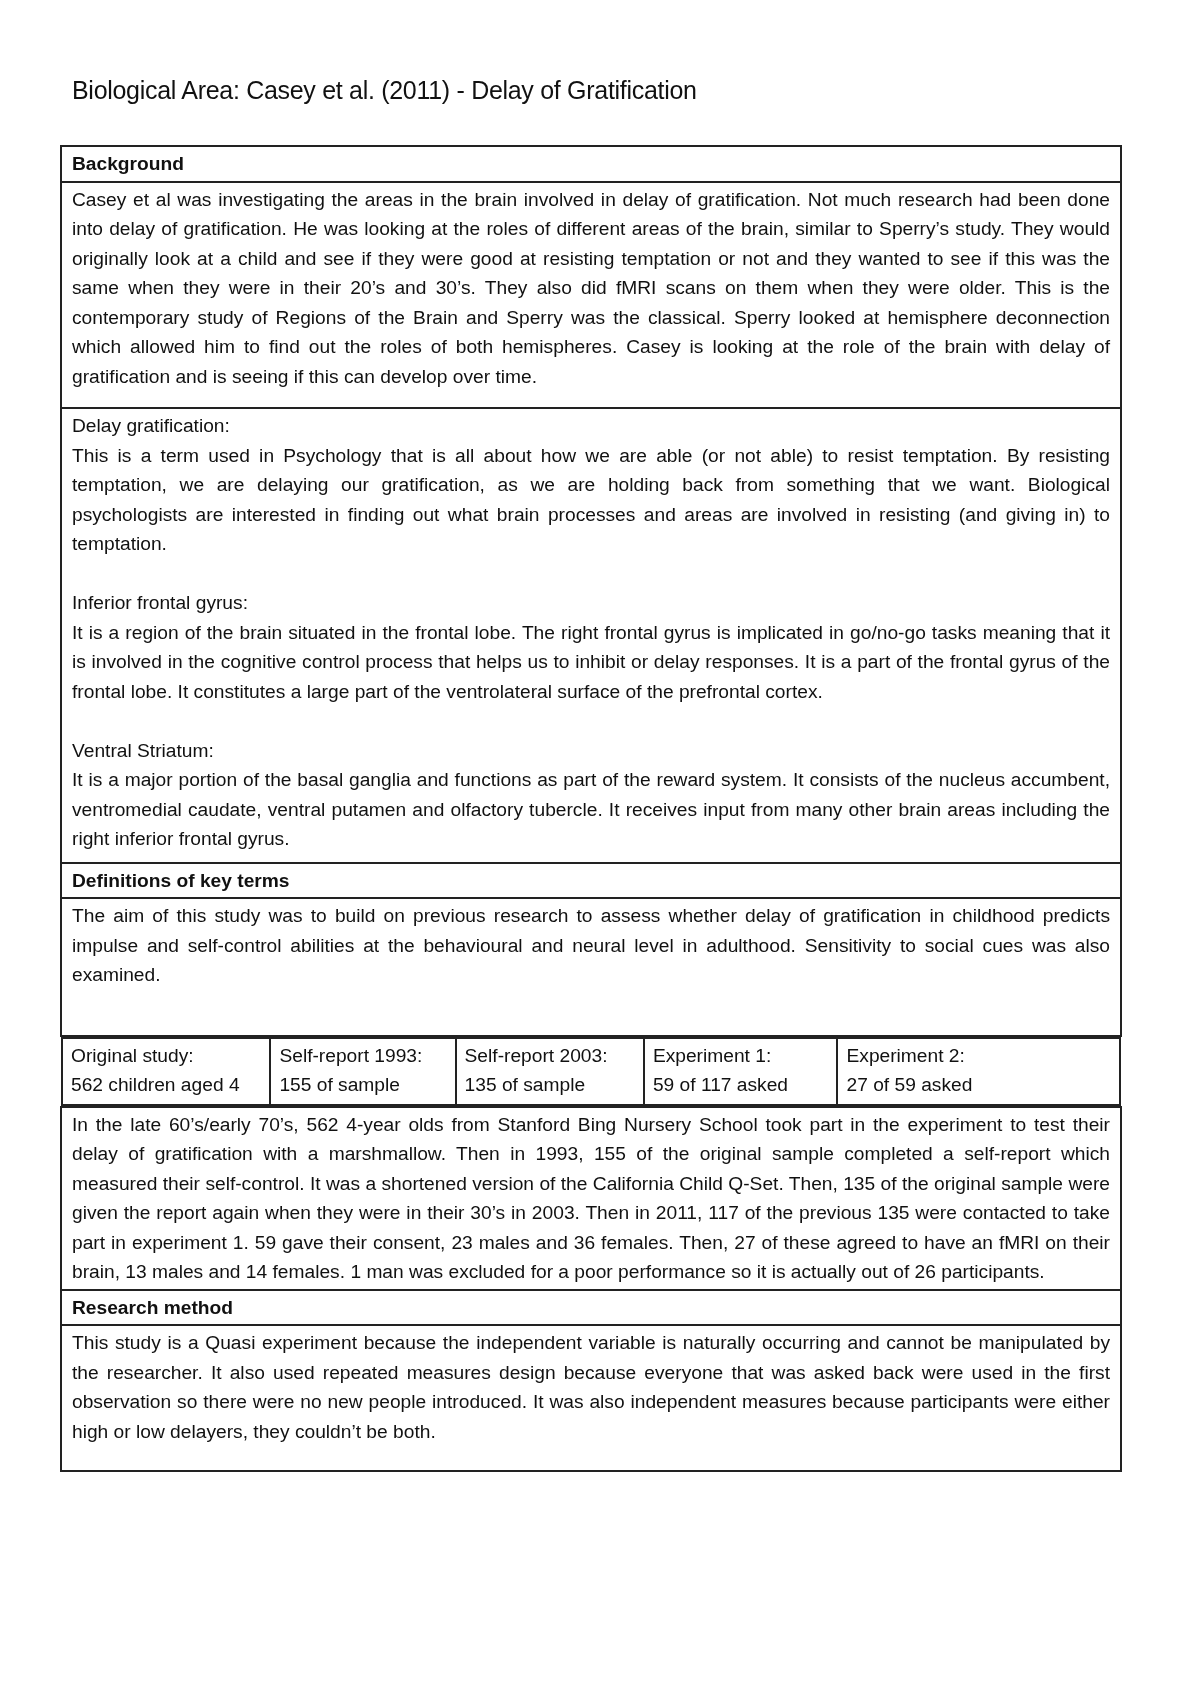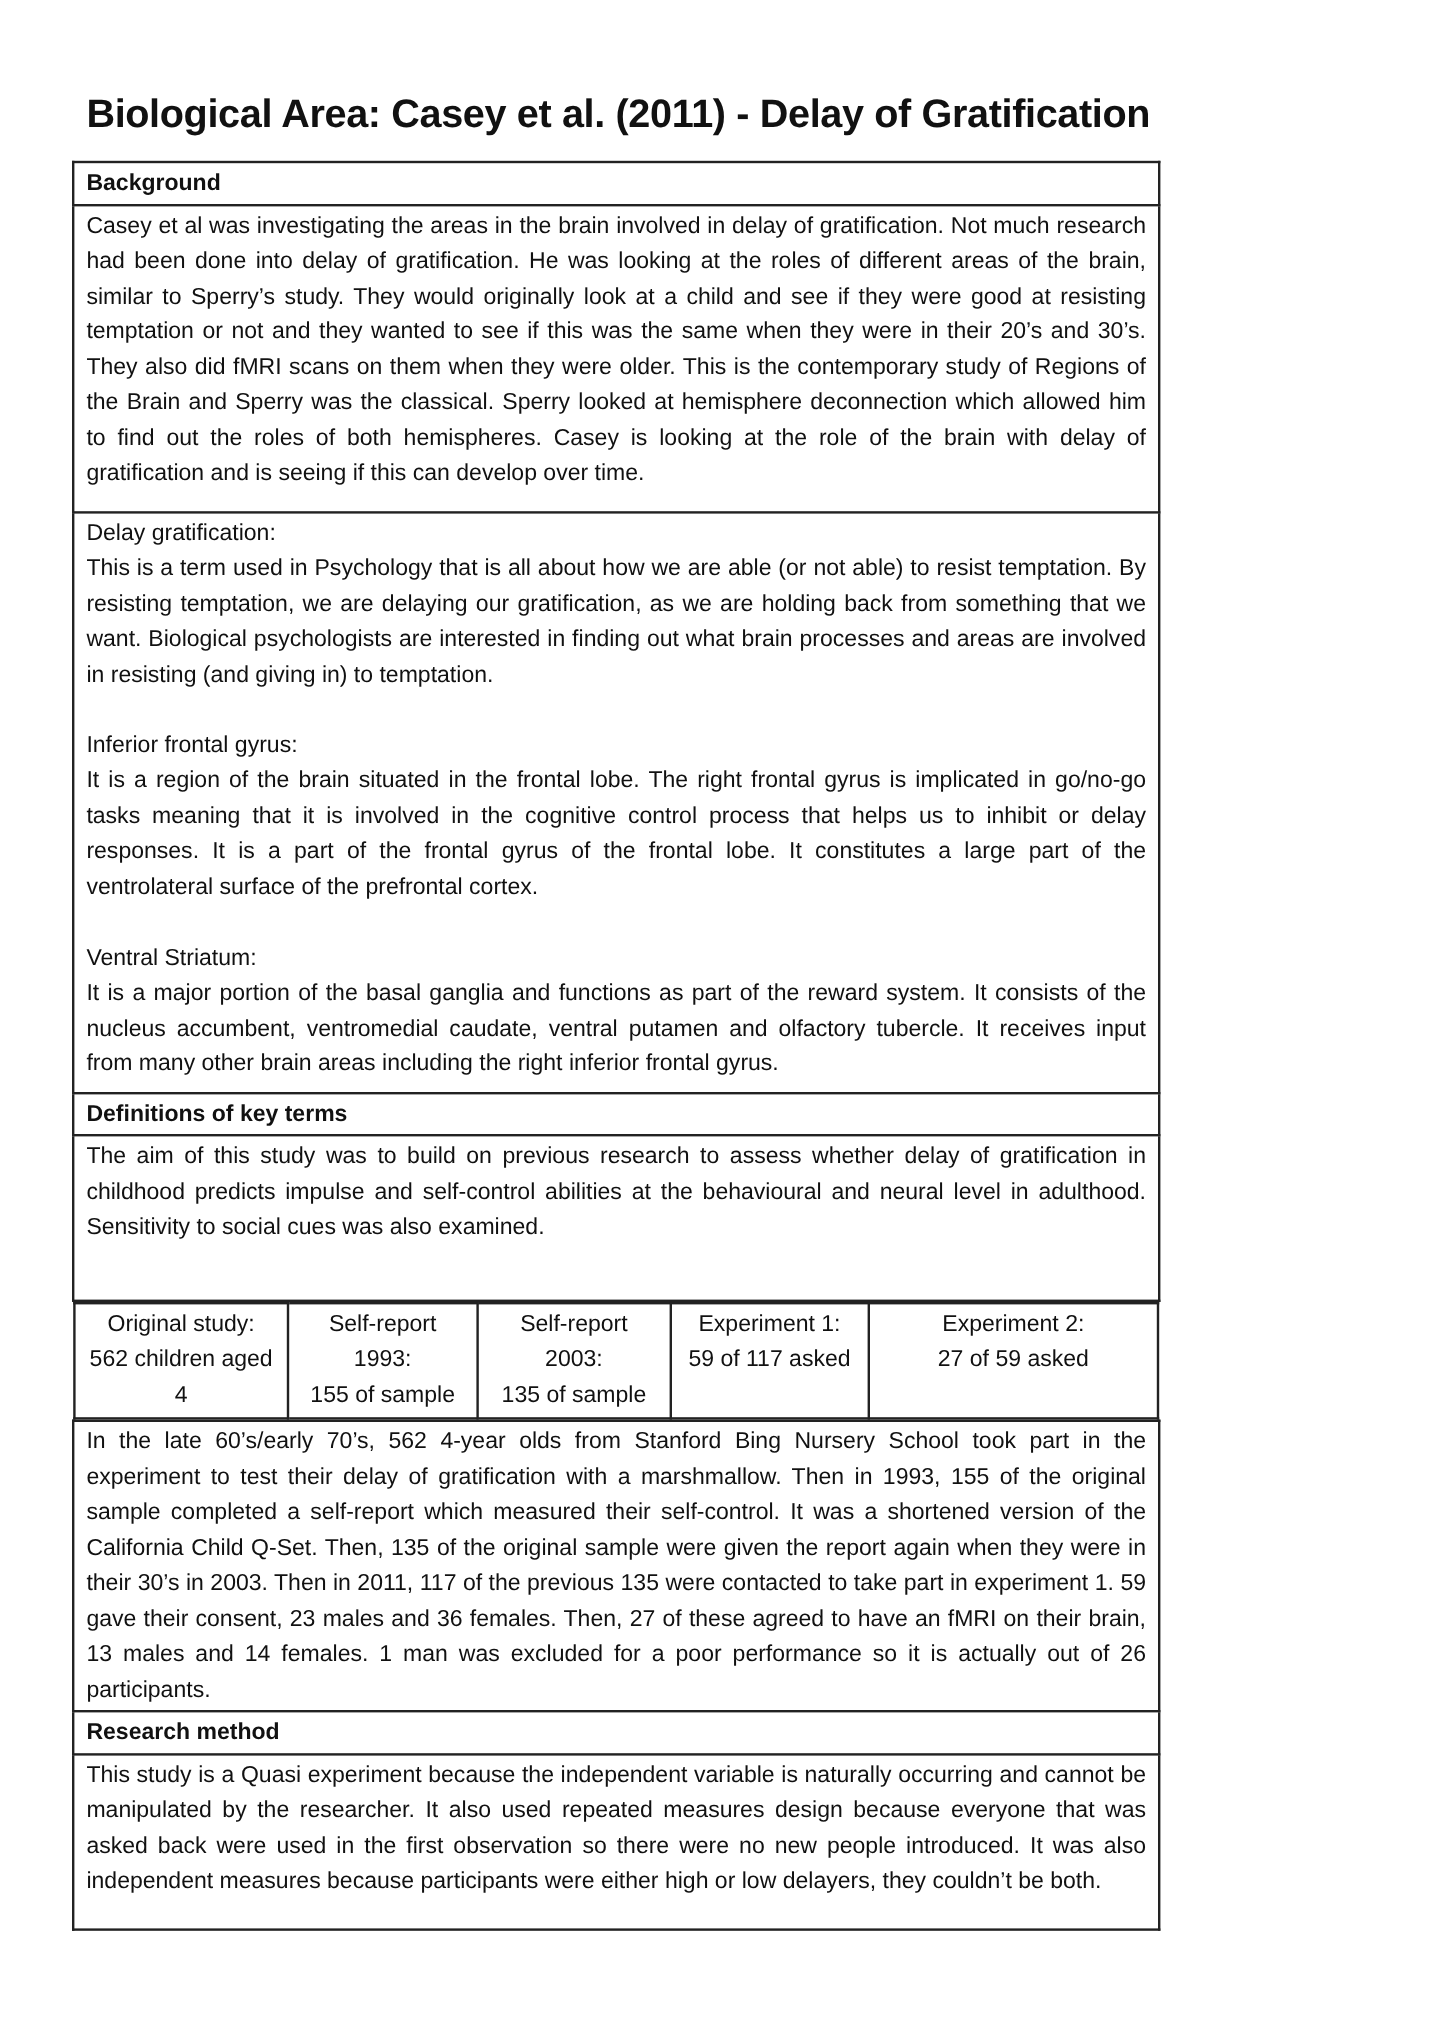--- a/index.html
+++ b/index.html
@@ -1,25 +1,25 @@
 <!DOCTYPE html>
 <html><head>
 <meta charset="utf-8">
 <style>
   html, body { margin: 0; padding: 0; background: #fff; }
   body { width: 1200px; height: 1698px; position: relative; font-family: "Liberation Sans", "DejaVu Sans", sans-serif; color: #111; }
-  .title { position: absolute; left: 72px; top: 76px; font-size: 33px; font-weight: bold; letter-spacing: -0.3px; }
-  .doc-table { position: absolute; left: 60px; top: 134px; width: 907px; border-collapse: collapse; table-layout: fixed; border-radius: 31px; }
+  .title { position: absolute; left: 72px; top: 76px; font-size: 25px; font-weight: normal; letter-spacing: -0.3px; }
+  .doc-table { position: absolute; left: 60px; top: 145px; width: 1062px; border-collapse: collapse; table-layout: fixed; border-radius: 31px; }
   .doc-table td { border: 2px solid #222; padding: 2px 10px; font-size: 19.2px; line-height: 29.5px; vertical-align: top; }
   .hdr { font-weight: bold; font-size: 19px; line-height: 26px; }
   .body { text-align: justify; margin-left: 12px; }
   .para { display: block; }
   .gap { display: block; height: 29.5px; }
   .sub-table { width: 100%; border-collapse: collapse; table-layout: fixed; }
-  .sub-table td { border: 2px solid #222; padding: 2px 8px 4px 8px; text-align: center; }
+  .sub-table td { border: 2px solid #222; padding: 2px 8px 4px 8px; text-align: left; }
   .wrap-cell { padding: 0 !important; border: none !important; }
 </style>
 </head>
 <body>
 
 <div class="title">Biological Area: Casey et al. (2011) - Delay of Gratification</div>
 
 <table class="doc-table">
   <tbody>
       <tr>

